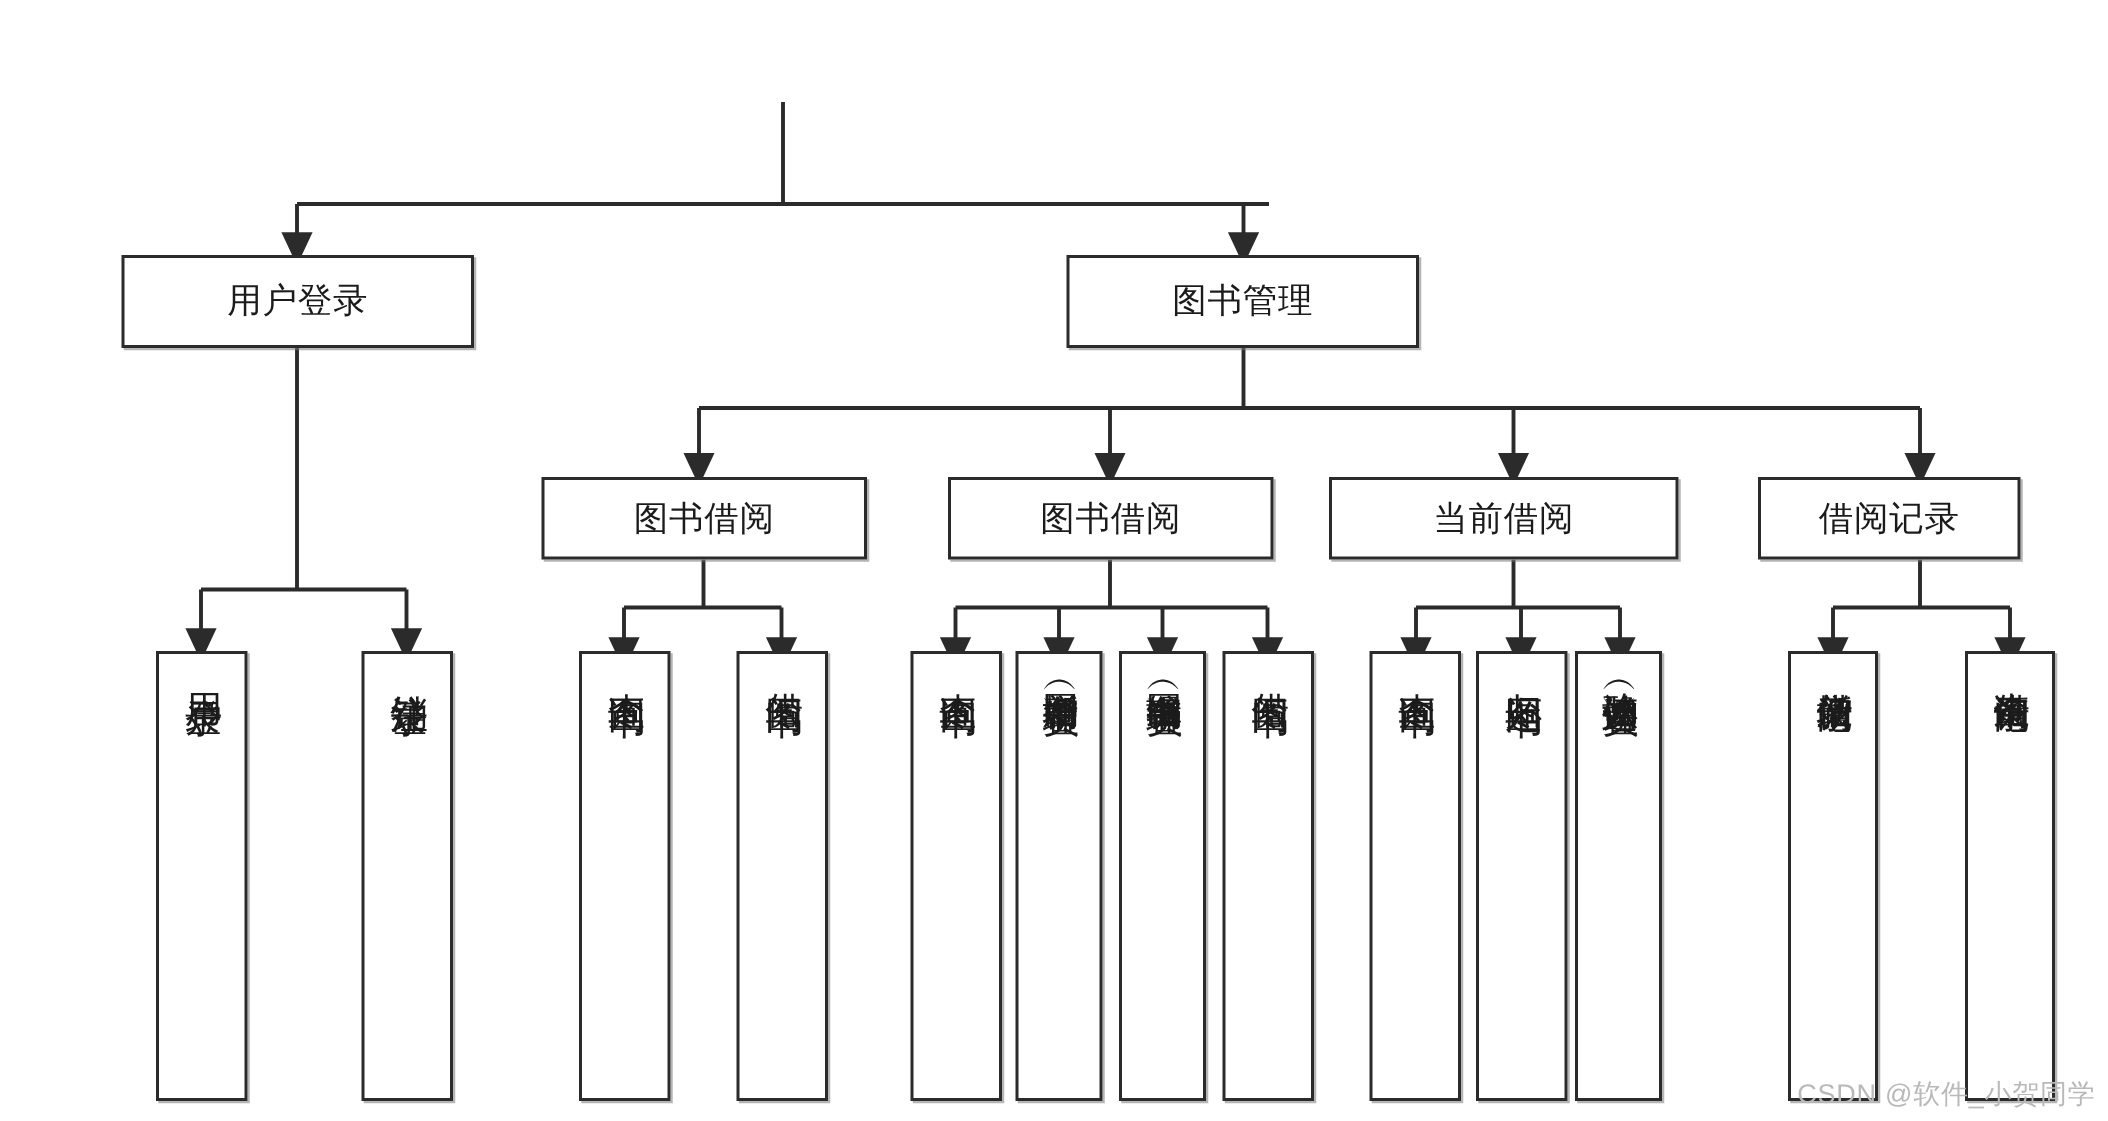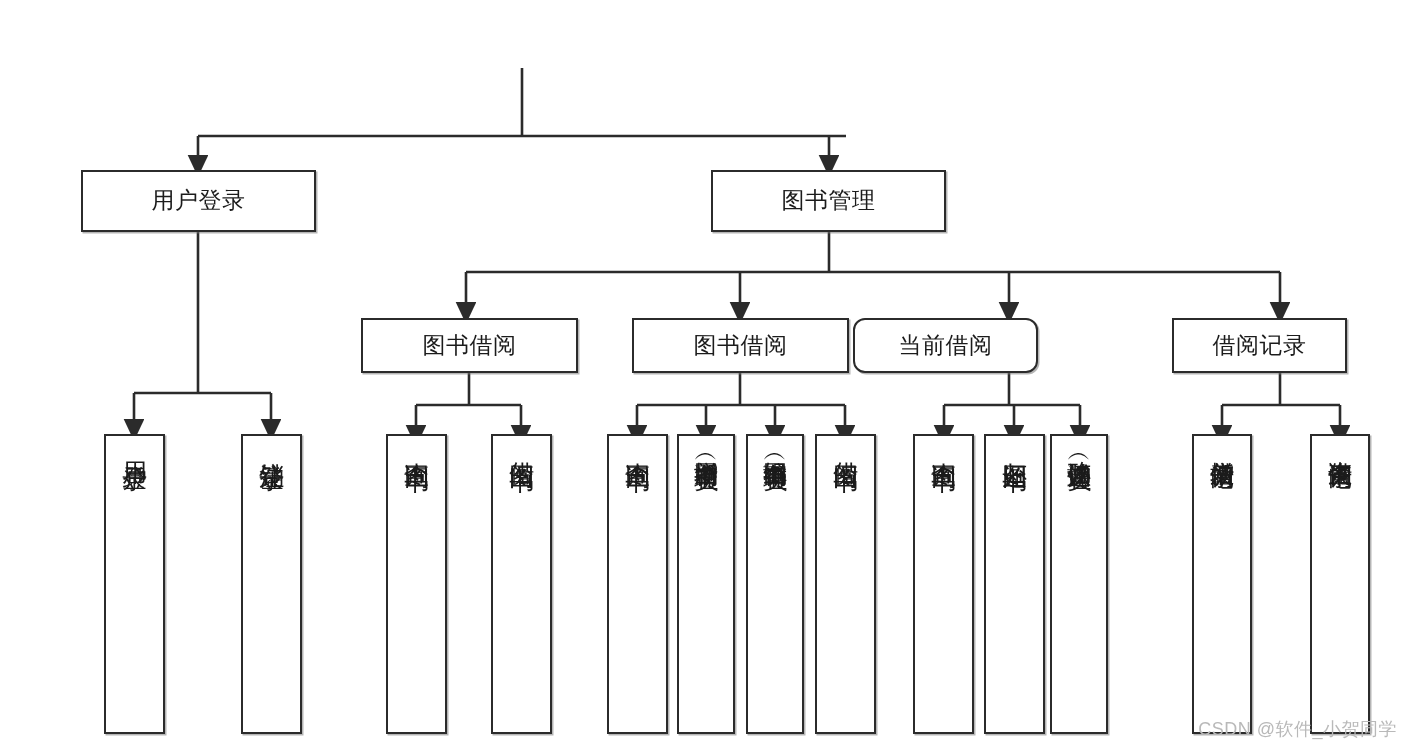--- a/index.html
+++ b/index.html
@@ -143,21 +143,21 @@
   <div class="node horiz" style="left:711px; top:170px; width:235px; height:62px;">
     <span class="label">图书管理</span>
   </div>
 
   <div class="node horiz" style="left:361px; top:318px; width:217px; height:55px;">
     <span class="label">图书借阅</span>
   </div>
   <div class="node horiz" style="left:632px; top:318px; width:217px; height:55px;">
     <span class="label">图书借阅</span>
   </div>
-  <div class="node horiz" style="left:853px; top:318px; width:185px; height:55px;border-radius:12px;">
+  <div class="node horiz" style="left:886px; top:318px; width:233px; height:55px;">
     <span class="label">当前借阅</span>
   </div>
   <div class="node horiz" style="left:1172px; top:318px; width:175px; height:55px;">
     <span class="label">借阅记录</span>
   </div>
 
   <div class="node vert" style="left:104px; top:434px; width:61px; height:300px;">
     <span class="label">用户登录</span>
   </div>
   <div class="node vert" style="left:241px; top:434px; width:61px; height:300px;">

